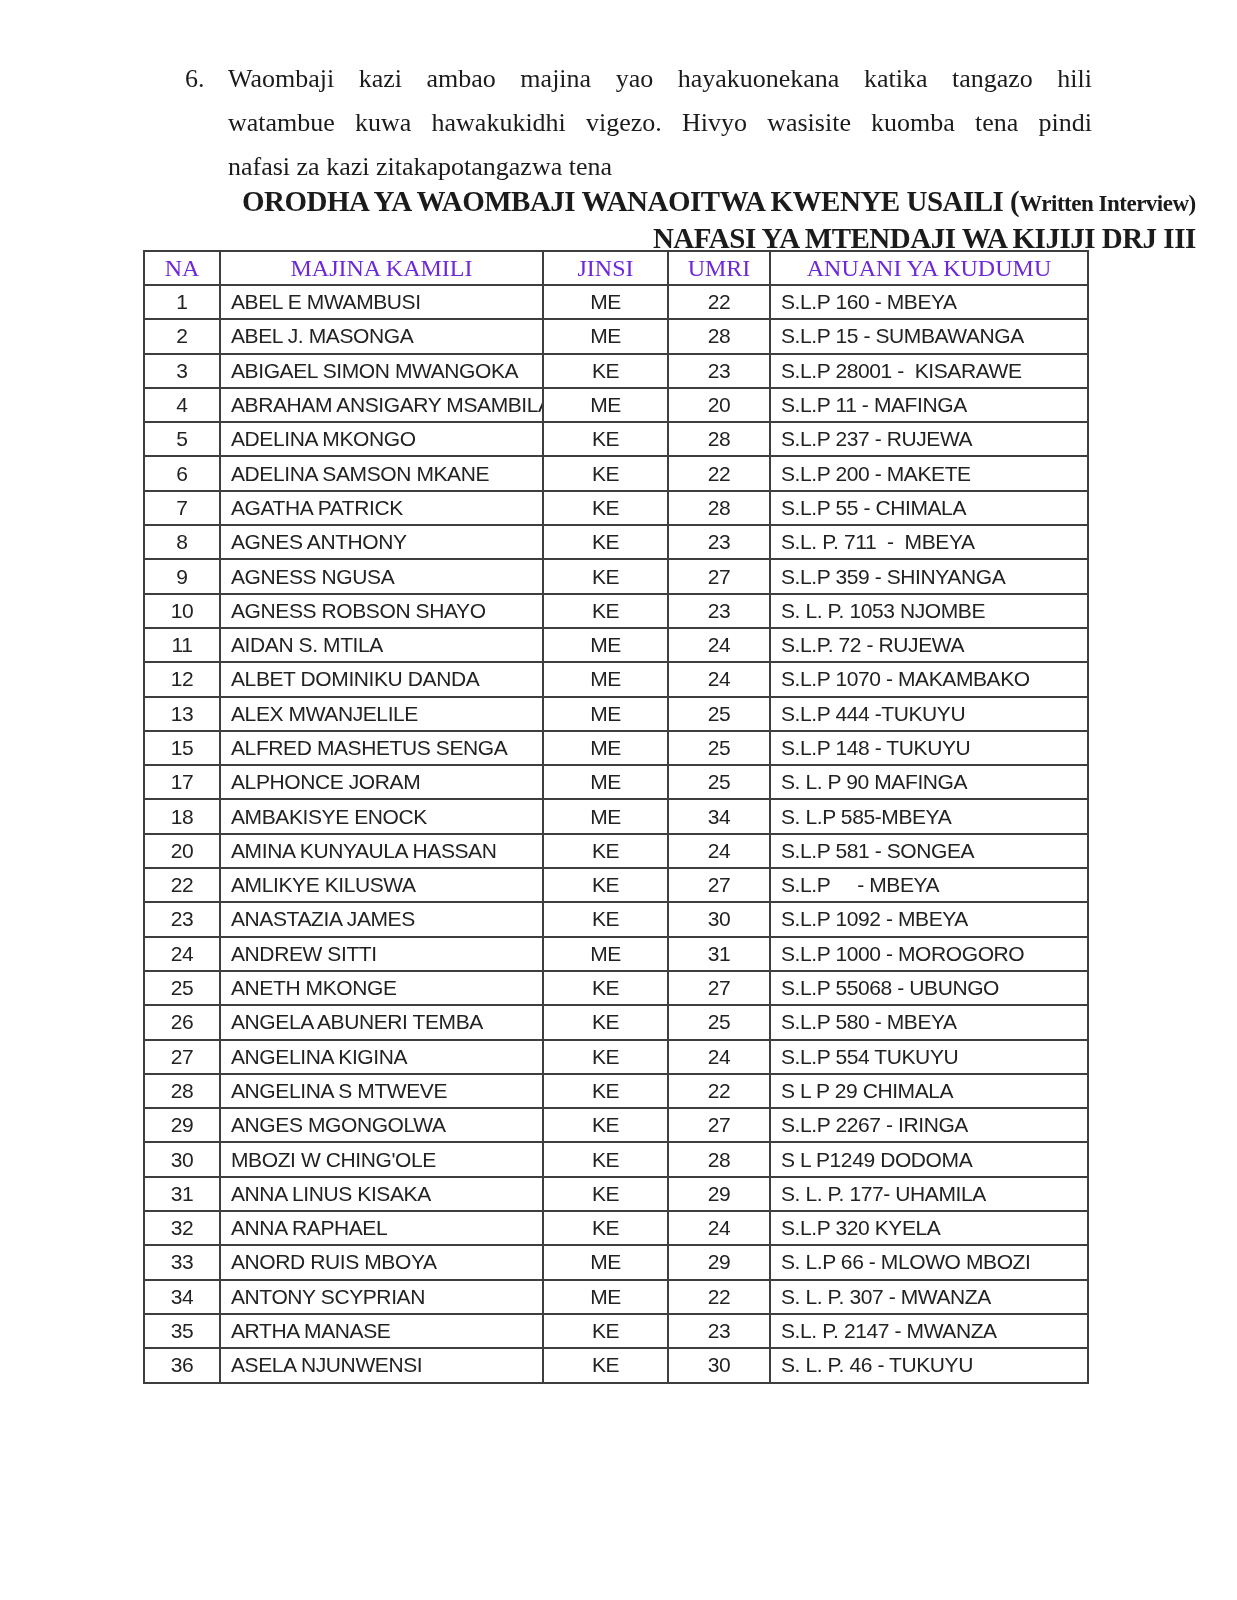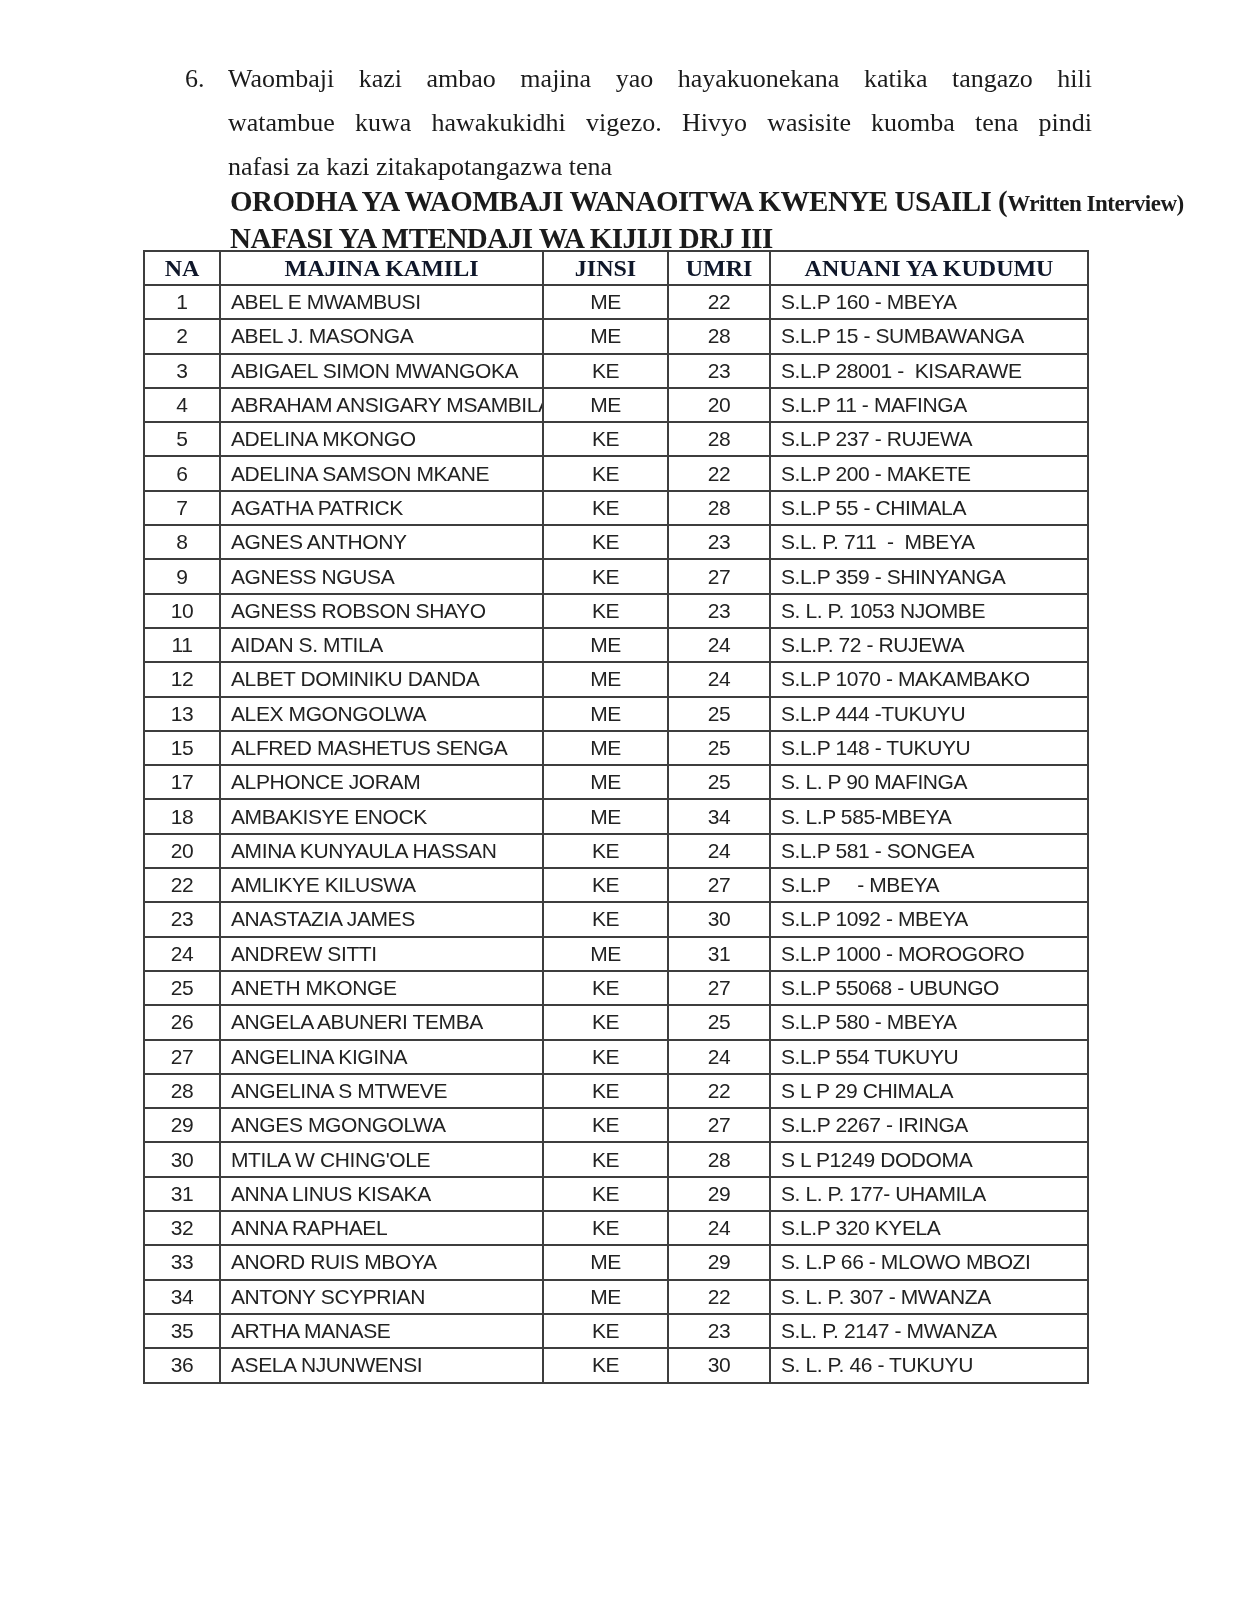--- a/index.html
+++ b/index.html
@@ -15,41 +15,41 @@
   .para {
     position:absolute; left:185px; top:57px; width:907px;
     display:flex;
   }
   .para-num { width:43px; font-size:26px; line-height:44px; }
   .para-text { width:864px; }
   .pline { font-size:26px; line-height:44px; }
   .pline.just { text-align:justify; text-align-last:justify; }
   
   .heading {
-    position:absolute; left:230px; top:184px;
-    font-weight:bold; letter-spacing:-0.5px;
+    position:absolute; left:242px; top:184px;
+    font-weight:bold; letter-spacing:-0.5px;text-align:right;
   }
   .h-line { font-size:29px; line-height:34px; white-space:nowrap; }
   .h-small { font-size:23px; letter-spacing:-0.5px; }
   
   table.roster {
     position:absolute; left:143px; top:250px;
     width:944px;
     border-collapse:collapse;
     table-layout:fixed;
   }
   .roster th, .roster td {
     border:2px solid #3e3e3e;
     overflow:hidden;
   }
   .roster th {
     font-family:"Liberation Serif", serif;
-    font-size:24px; font-weight:bold;
+    font-size:24px; font-weight:normal;
     height:32px; text-align:center;
-    color:#0f172a;
+    color:#6d28d9;
     padding:0;
   }
   .roster td {
     font-family:"Liberation Sans", sans-serif;
     font-size:21px;
     letter-spacing:-0.4px;
     height:32.3px;
     padding:0;
     color:#222222;
   }
@@ -170,21 +170,21 @@
       </tr>
       <tr>
         <td class="c-na">12</td>
         <td class="c-name">ALBET DOMINIKU DANDA</td>
         <td class="c-sex">ME</td>
         <td class="c-age">24</td>
         <td class="c-addr">S.L.P 1070 - MAKAMBAKO</td>
       </tr>
       <tr>
         <td class="c-na">13</td>
-        <td class="c-name">ALEX MGONGOLWA</td>
+        <td class="c-name">ALEX MWANJELILE</td>
         <td class="c-sex">ME</td>
         <td class="c-age">25</td>
         <td class="c-addr">S.L.P 444 -TUKUYU</td>
       </tr>
       <tr>
         <td class="c-na">15</td>
         <td class="c-name">ALFRED MASHETUS SENGA</td>
         <td class="c-sex">ME</td>
         <td class="c-age">25</td>
         <td class="c-addr">S.L.P 148 - TUKUYU</td>
@@ -261,21 +261,21 @@
       </tr>
       <tr>
         <td class="c-na">29</td>
         <td class="c-name">ANGES MGONGOLWA</td>
         <td class="c-sex">KE</td>
         <td class="c-age">27</td>
         <td class="c-addr">S.L.P 2267 - IRINGA</td>
       </tr>
       <tr>
         <td class="c-na">30</td>
-        <td class="c-name">MTILA W CHING'OLE</td>
+        <td class="c-name">MBOZI W CHING'OLE</td>
         <td class="c-sex">KE</td>
         <td class="c-age">28</td>
         <td class="c-addr">S L P1249 DODOMA</td>
       </tr>
       <tr>
         <td class="c-na">31</td>
         <td class="c-name">ANNA LINUS KISAKA</td>
         <td class="c-sex">KE</td>
         <td class="c-age">29</td>
         <td class="c-addr">S. L. P. 177- UHAMILA</td>

